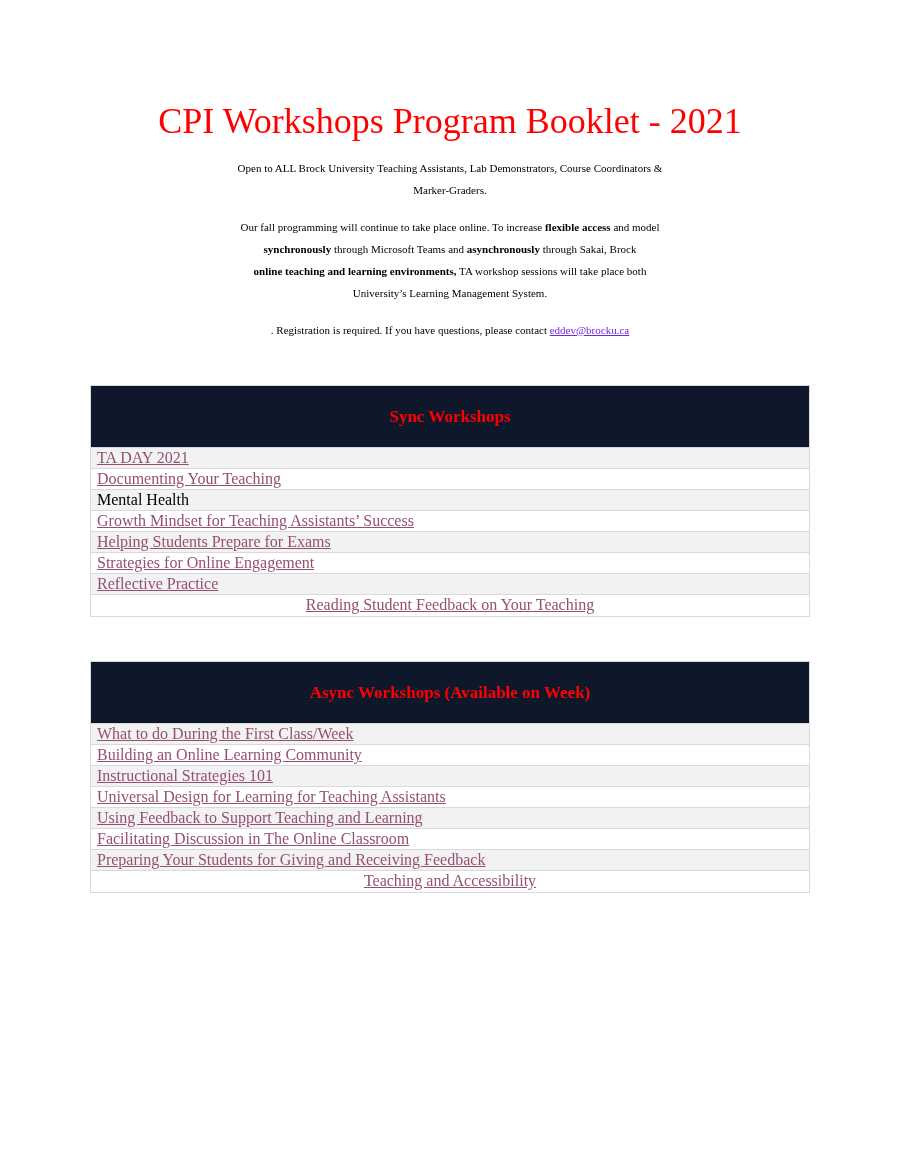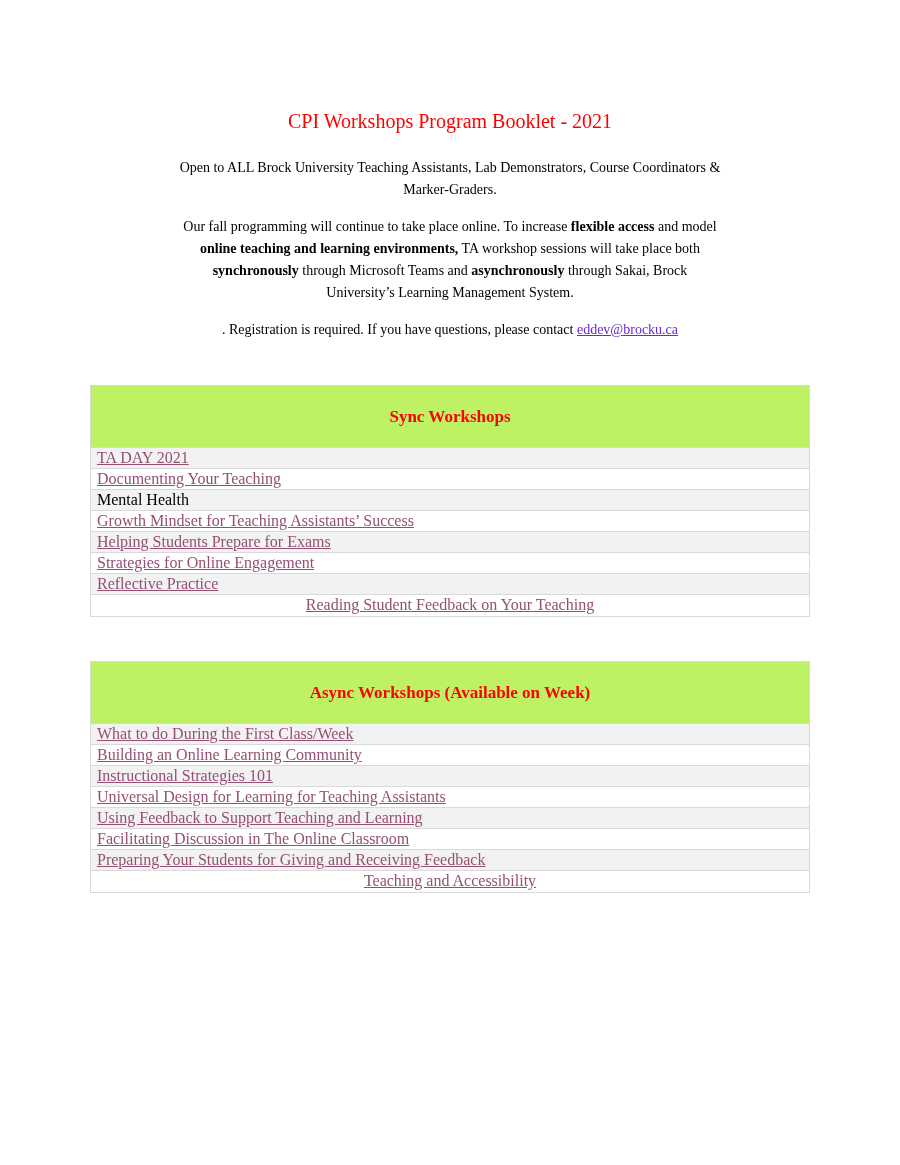--- a/index.html
+++ b/index.html
@@ -5,39 +5,39 @@
   * { margin:0; padding:0; box-sizing:border-box; }
   html, body { background:#ffffff; }
   body {
     width:900px; height:1165px; margin:0 auto; position:relative;
     font-family:"Liberation Serif", serif; color:#000;
     overflow:hidden;
   }
   .page { width:720px; margin:0 auto; padding-top:103px; }
   .title {
     color:var(--red,#FF0000);
-    font-size:20px; font-weight:normal; text-align:center;
+    font-size:36px; font-weight:normal; text-align:center;
     line-height:36px; margin-bottom:18px;
   }
   .para {
-    text-align:center; font-size:14px; line-height:22px;
+    text-align:center; font-size:11px; line-height:22px;
     margin-bottom:15px;
   }
   .para .line { display:block; }
   .para .bold { font-weight:bold; }
   a.doc-link { color:#6d28d9; text-decoration:underline; cursor:pointer; }
   .wtable {
     border:1px solid var(--border,#D9D9D9);
     margin-top:44px;
     background:#fff;
   }
   .wtable .thead {
     height:62px; display:flex; align-items:center; justify-content:center;
     color:var(--red,#FF0000); font-weight:bold; font-size:17px;
-    background:#bef264;
+    background:#0f172a;
     border-bottom:1px solid var(--border,#D9D9D9);
   }
   .wtable .trow {
     height:21px; line-height:20px; padding:0 6px;
     font-size:16px; overflow:hidden; white-space:nowrap;
     border-bottom:1px solid var(--border,#D9D9D9);
   }
   .wtable .trow:last-child { border-bottom:none;text-align:center; }
   
   .wtable .trow:nth-child(even) { background:var(--stripe,#F2F2F2); }
@@ -47,22 +47,22 @@
 <body>
 
 <div class="page">
   <h1 class="title">CPI Workshops Program Booklet - 2021</h1>
   <p class="para">
       <span class="line"><span>Open to ALL Brock University Teaching Assistants, Lab Demonstrators, Course Coordinators &amp;</span></span>
       <span class="line"><span>Marker-Graders.</span></span>
     </p>
   <p class="para">
       <span class="line"><span>Our fall programming will continue to take place online. To increase </span><span class="bold">flexible access</span><span> and model</span></span>
+      <span class="line"><span class="bold">synchronously</span><span> through Microsoft Teams and </span><span class="bold">asynchronously</span><span> through Sakai, Brock</span></span>
       <span class="line"><span class="bold">online teaching and learning environments,</span><span> TA workshop sessions will take place both</span></span>
-      <span class="line"><span class="bold">synchronously</span><span> through Microsoft Teams and </span><span class="bold">asynchronously</span><span> through Sakai, Brock</span></span>
       <span class="line"><span>University’s Learning Management System.</span></span>
     </p>
   <p class="para">
       <span class="line"><span>. Registration is required. If you have questions, please contact </span><a href="#" class="doc-link">eddev@brocku.ca</a></span>
     </p>
   <div class="wtable">
       <div class="thead">Sync Workshops</div>
       <div class="trow"><a href="#" class="wlink">TA DAY 2021</a></div>
       <div class="trow"><a href="#" class="wlink">Documenting Your Teaching</a></div>
       <div class="trow"><span>Mental Health</span></div>

